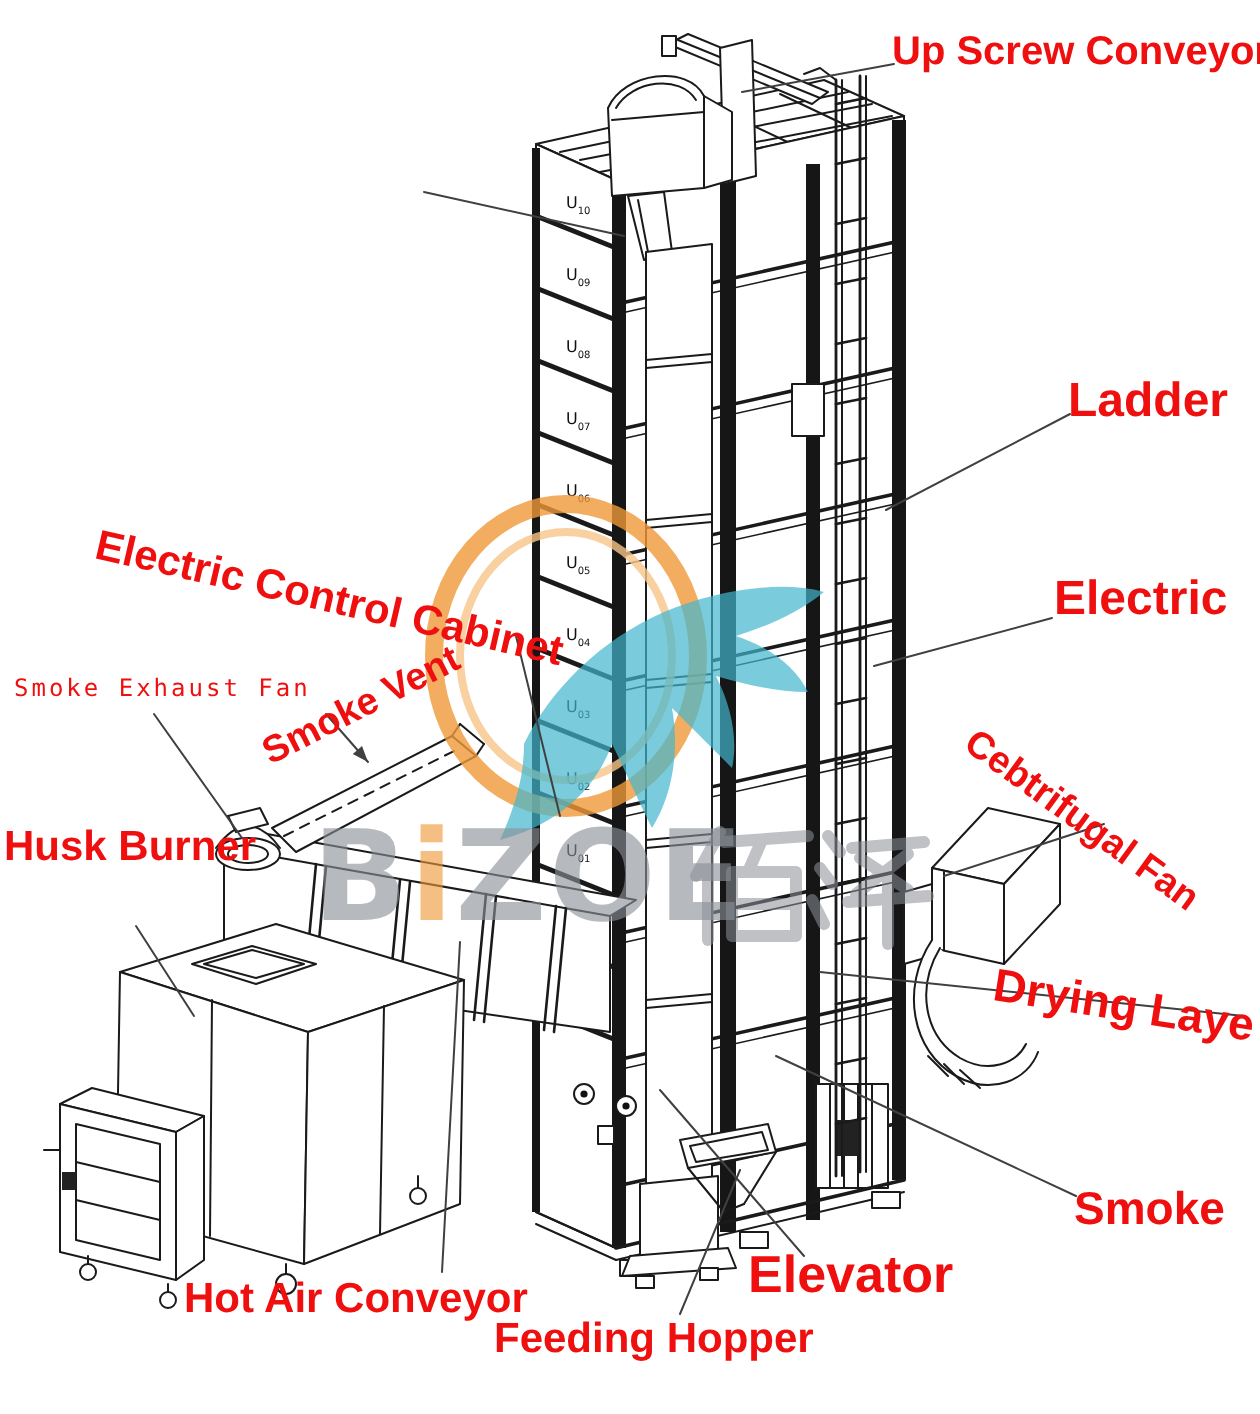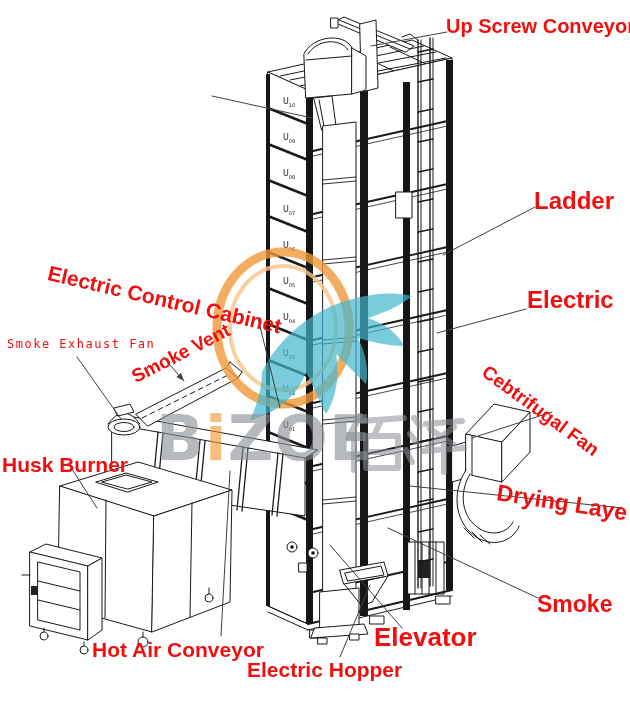--- a/index.html
+++ b/index.html
@@ -311,21 +311,21 @@
 </svg>
 
 <div id="wm-text"><span class="g">B</span><span class="o">i</span><span class="g">ZOE</span></div>
 
 <div class="lbl" style="left:446px;top:16px;font-size:20px;">Up Screw Conveyor</div>
 <div class="lbl" style="left:534px;top:188px;font-size:24px;">Ladder</div>
 <div class="lbl" style="left:527px;top:287px;font-size:24px;">Electric</div>
 <div class="lbl rot" style="left:48px;top:262px;font-size:21px;transform:rotate(13deg);">Electric Control Cabinet</div>
 <div class="lbl mono" style="left:7px;top:338px;font-size:12px;">Smoke Exhaust Fan</div>
 <div class="lbl rot" style="left:133px;top:368px;font-size:19px;transform:rotate(-27deg);">Smoke Vent</div>
-<div class="lbl" style="left:2px;top:454px;font-size:21px;">Husk Burner</div>
+<div class="lbl" style="left:2px;top:413px;font-size:21px;">Husk Burner</div>
 <div class="lbl rot" style="left:484px;top:360px;font-size:19px;transform:rotate(36deg);">Cebtrifugal Fan</div>
 <div class="lbl rot" style="left:497px;top:480px;font-size:23px;transform:rotate(9deg);">Drying Laye</div>
 <div class="lbl" style="left:537px;top:592px;font-size:23px;">Smoke</div>
 <div class="lbl" style="left:374px;top:624px;font-size:26px;text-align:center;">Elevator</div>
-<div class="lbl" style="left:247px;top:659px;font-size:21px;">Electric Hopper</div>
+<div class="lbl" style="left:247px;top:659px;font-size:21px;">Feeding Hopper</div>
 <div class="lbl" style="left:92px;top:639px;font-size:21px;">Hot Air Conveyor</div>
 
 </div>
 
 </body></html>

